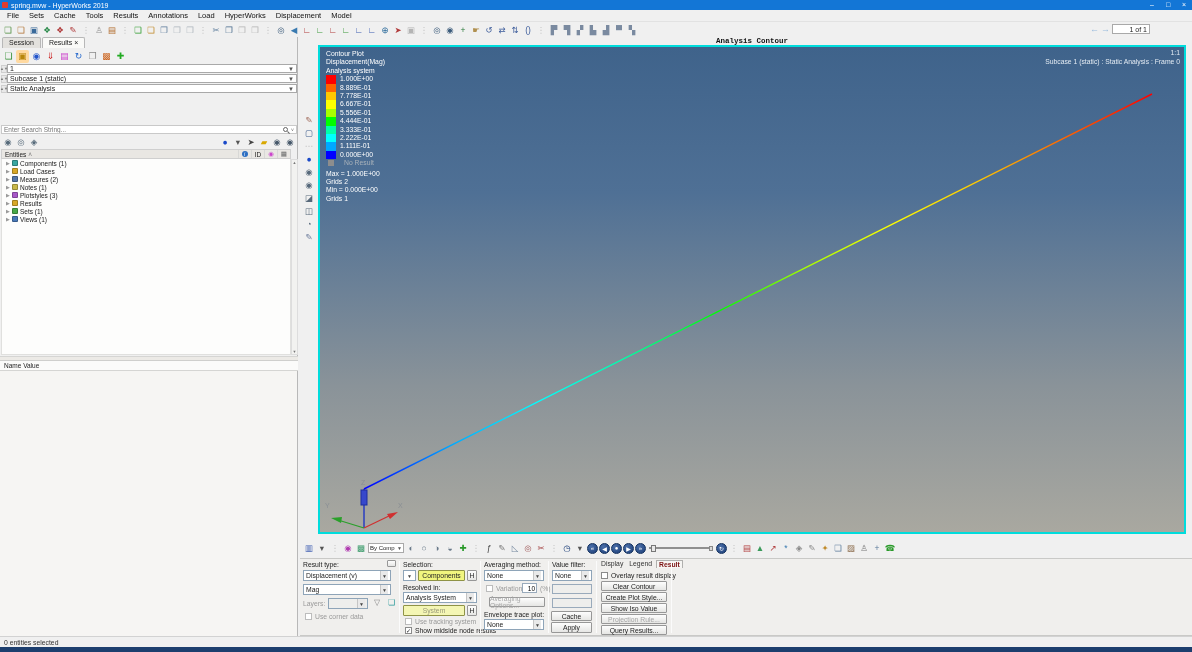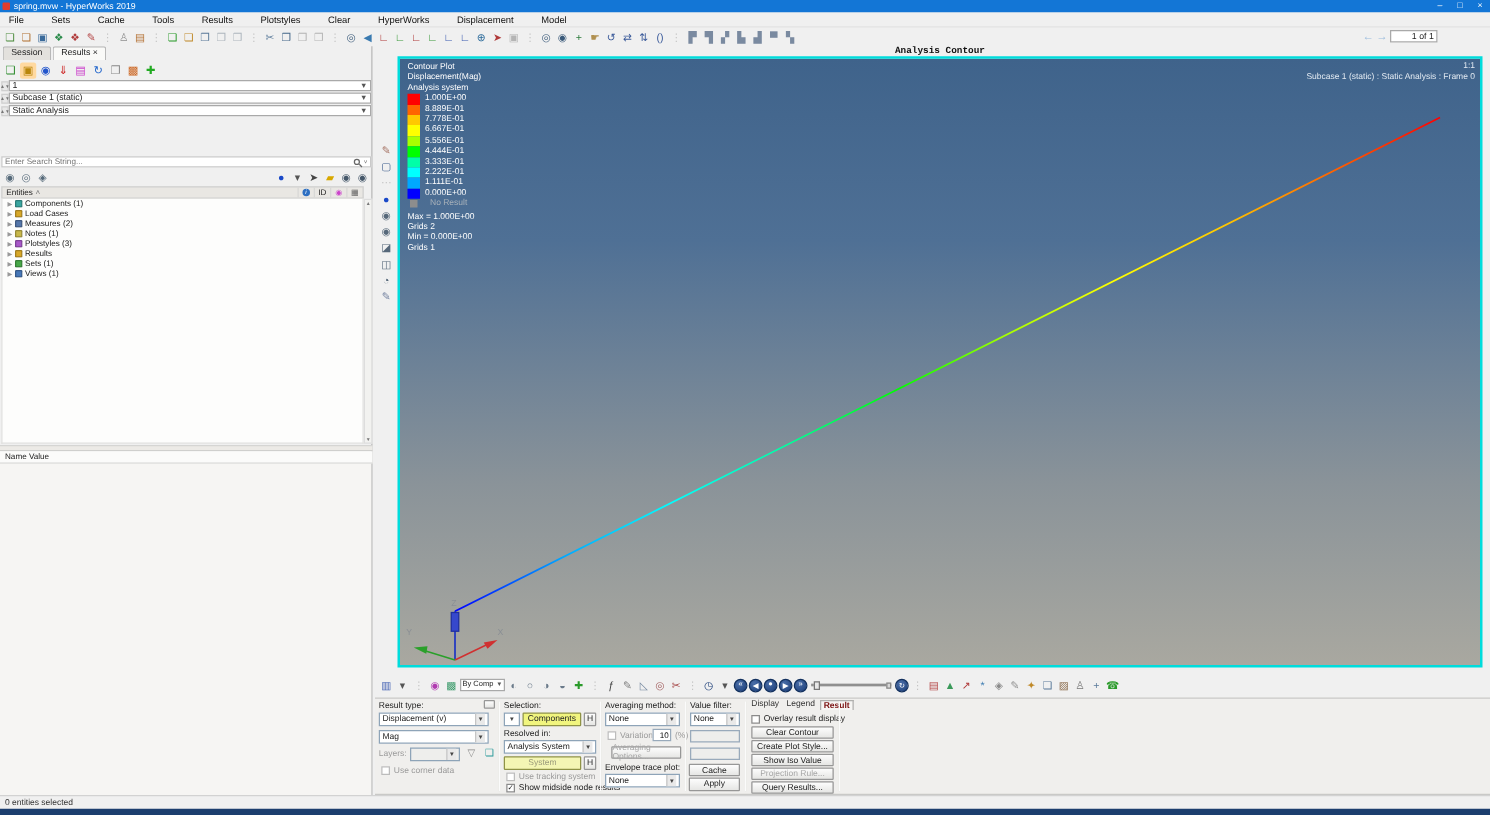--- a/index.html
+++ b/index.html
@@ -6,21 +6,21 @@
   html,body{width:1192px;height:652px}
   body{position:relative;font-family:"Liberation Sans",sans-serif;background:#f0f0f0;overflow:hidden;font-size:7px;color:#222}
   .abs{position:absolute}
   
   .titlebar{left:0;top:0;width:1192px;height:10px;background:#1376d6;color:#fff;display:flex;align-items:center;font-size:7px}
   .tb-logo{width:6px;height:6px;background:#e03c2e;margin:0 3px 0 2px;border-radius:1px}
   .tb-controls{margin-left:auto;display:flex}
   .tb-controls span{width:16px;text-align:center;font-size:7px;line-height:10px;cursor:default}
   .tb-close{background:transparent}
   
-  .menubar{left:0;top:10px;width:1192px;height:12px;display:flex;align-items:center;gap:14px;padding-left:3px;background:#f0f0f0;border-bottom:1px solid #e2e2e2;font-size:7.5px}
+  .menubar{left:0;top:10px;width:1192px;height:12px;display:flex;align-items:center;gap:2px;padding-left:3px;background:#f0f0f0;border-bottom:1px solid #e2e2e2;font-size:7.5px}
   .menu-item{padding:1px 4px;color:#111}
   
   .icon-strip{display:flex;align-items:center;gap:1px}
   .main-toolbar{left:2px;top:22px;height:15px;width:1080px}
   .ticon{min-width:12px;height:12px;display:flex;align-items:center;justify-content:center;font-size:8.5px;border-radius:2px;cursor:default}
   .ticon .tg{pointer-events:none}
   .pagenav{left:1090px;top:23px;height:11px;display:flex;align-items:center;gap:2px}
   .pn-arrow{color:#9bbcdd;font-size:9px}
   .pn-box{width:38px;height:10px;background:#fff;border:1px solid #a9a9a9;text-align:right;padding-right:2px;line-height:9px}
   
@@ -109,22 +109,22 @@
   </span>
 </div>
 
 <div class="abs menubar">
 
 <span class="menu-item">File</span>
     <span class="menu-item">Sets</span>
     <span class="menu-item">Cache</span>
     <span class="menu-item">Tools</span>
     <span class="menu-item">Results</span>
-    <span class="menu-item">Plotstyles</span>
-    <span class="menu-item">Clear</span>
+    <span class="menu-item">Annotations</span>
+    <span class="menu-item">Load</span>
     <span class="menu-item">HyperWorks</span>
     <span class="menu-item">Displacement</span>
     <span class="menu-item">Model</span>
   </div>
 
 <div class="abs icon-strip main-toolbar">
 
 <span class="ticon">
       <span class="tg" style="color: rgb(74, 138, 58);">❏</span>
     </span>

